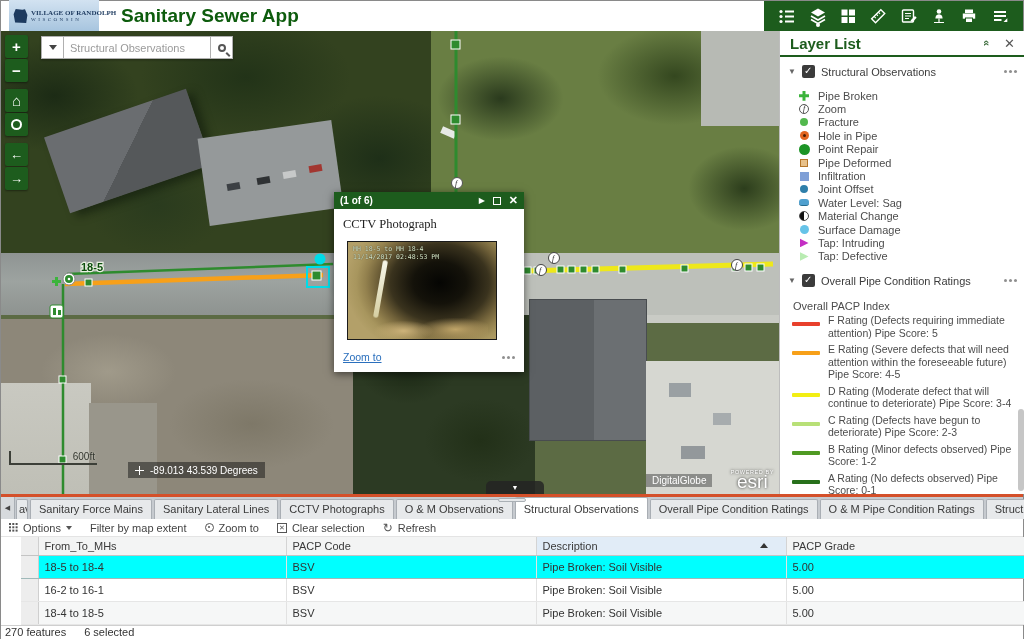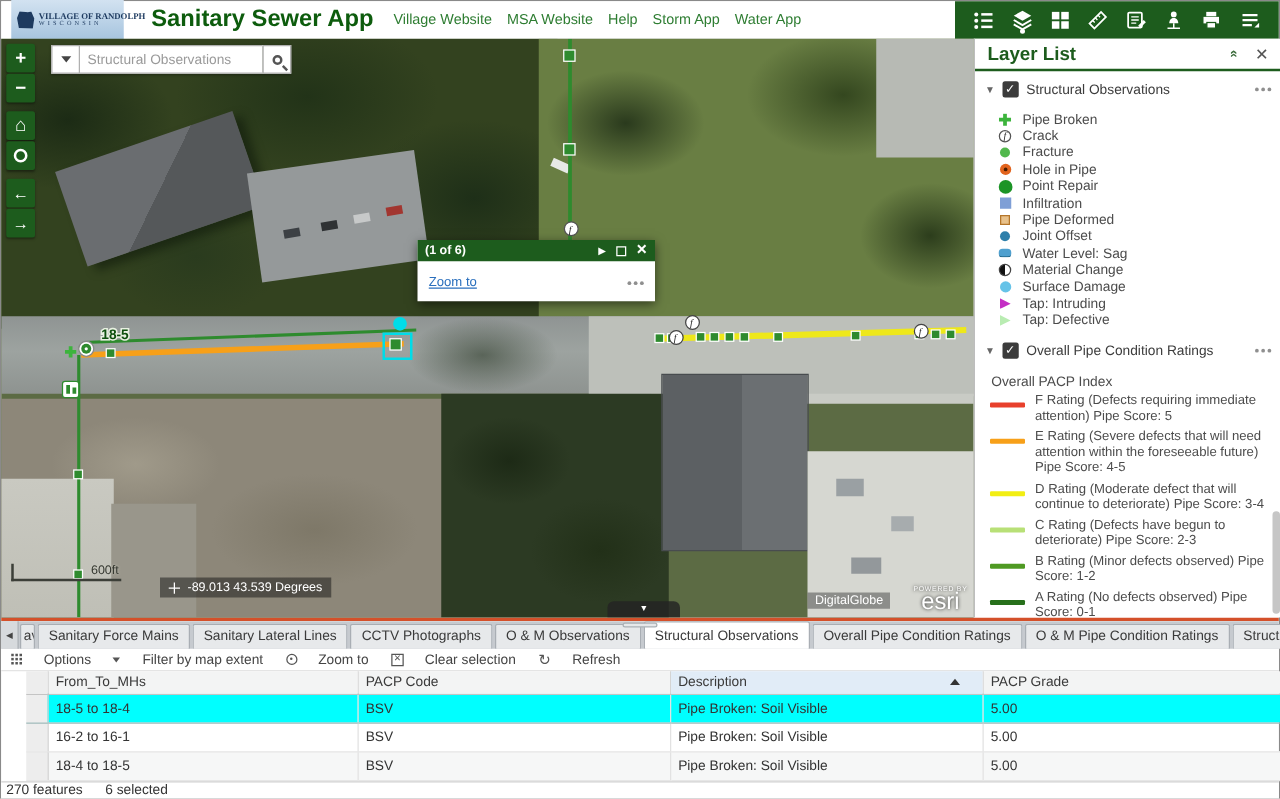--- a/index.html
+++ b/index.html
@@ -116,21 +116,21 @@
   
   .tpanel { height:143px; display:flex; flex-direction:column; flex:none; background:#fff; }
   .tabbar { height:22px; background:#c6cacf; display:flex; align-items:flex-end; flex:none; position:relative; }
   .drag-pill { position:absolute; left:497px; top:1px; width:28px; height:4px; background:#e6e8ea; border:1px solid #aab0b5; border-radius:2px; }
   .tscroll { width:14px; height:22px; background:#d7dadd; border-right:1px solid #a9aeb4; display:flex; align-items:center; justify-content:center; font-size:7px; color:#444; cursor:pointer; flex:none; }
   .tab { background:#e7e9eb; border:1px solid #a9aeb4; border-bottom:none; border-radius:2px 2px 0 0; padding:3px 8px 4px 8px; margin:3px 2px 0 0; font-size:11px; color:#3a3a3a; white-space:nowrap; cursor:pointer; }
   .tab.first { width:56px; overflow:hidden; padding-left:2px; margin-left:1px; }
   .tab.active { background:#fff; margin-top:1px; padding-top:5px; }
 
   .ttool { height:18px; display:flex; align-items:center; gap:18px; padding-left:8px; font-size:11px; color:#444; flex:none; background:#fff; border-bottom:1px solid #e4e4e4; }
-  .titem { display:flex; align-items:center; gap:17px; cursor:pointer; white-space:nowrap; }
+  .titem { display:flex; align-items:center; gap:5px; cursor:pointer; white-space:nowrap; }
   .grid-ic { width:9px; height:9px; position:relative; }
   .grid-ic::before { content:""; position:absolute; width:2.4px; height:2.4px; background:#555; box-shadow:3.3px 0 #555,6.6px 0 #555,0 3.3px #555,3.3px 3.3px #555,6.6px 3.3px #555,0 6.6px #555,3.3px 6.6px #555,6.6px 6.6px #555; }
   .caret-sm { width:0; height:0; border-left:3.5px solid transparent; border-right:3.5px solid transparent; border-top:4px solid #555; }
   .pin-ic { width:9px; height:9px; border:1.6px solid #555; border-radius:50%; position:relative; }
   .pin-ic::after { content:""; position:absolute; left:2px; top:2px; width:2px; height:2px; border-radius:50%; background:#555; }
   .clear-ic { width:10px; height:10px; border:1px solid #555; font-size:7px; line-height:8px; text-align:center; color:#555; }
   .refresh-ic { font-size:12px; color:#555; line-height:10px; }
 
   table.grid { border-collapse:collapse; width:1024px; table-layout:fixed; flex:none;margin-left:20px; }
   .grid th { height:18px; background:#f3f4f4; border-right:1px solid #d4d4d4; border-bottom:1px solid #c4c4c4; font-weight:normal; text-align:left; padding-left:6px; font-size:11px; color:#3a3a3a; position:relative; cursor:pointer; }
@@ -153,27 +153,20 @@
 
   <header class="hdr">
     <div class="logo">
       <div class="wi-shape"></div>
       <div class="logo-txt">
         <div class="logo-l1">VILLAGE OF RANDOLPH</div>
         <div class="logo-l2">WISCONSIN</div>
       </div>
     </div>
     <div class="app-title">Sanitary Sewer App</div>
-    <nav class="hdr-links">
-      <a href="#">Village Website</a>
-      <a href="#">MSA Website</a>
-      <a href="#">Help</a>
-      <a href="#">Storm App</a>
-      <a href="#">Water App</a>
-    </nav>
     <div class="hdr-icons">
       <span class="hicon">
           <svg width="18" height="18">
             <g fill="#fff">
               <circle cx="3" cy="4.5" r="1.6"></circle>
               <rect x="7" y="3.5" width="9" height="2"></rect>
               <circle cx="3" cy="9.5" r="1.6"></circle>
               <rect x="7" y="8.5" width="9" height="2"></rect>
               <circle cx="3" cy="14.5" r="1.6"></circle>
               <rect x="7" y="13.5" width="9" height="2"></rect>
@@ -350,20 +343,31 @@
           </div>
       </div>
 
       <div class="popup">
         <div class="p-head">
           <span class="p-pager">(1 of 6)</span>
           <span class="p-next">▶</span>
           <span class="p-max"></span>
           <span class="p-close">✕</span>
         </div>
+        <div class="p-body">
+          <div class="p-title">CCTV Photograph</div>
+          <div class="cctv">
+            <div class="streak"></div>
+            <div class="debris"></div>
+            <div class="cctv-txt">
+              <div>MH 18-5 to MH 18-4</div>
+              <div>11/14/2017 02:48:53 PM</div>
+            </div>
+          </div>
+        </div>
         <div class="p-foot">
           <span class="zoomto">Zoom to</span>
           <span class="dots"></span>
         </div>
       </div>
 
       <div class="scalebar">
           <span>600ft</span>
         </div>
       <div class="coords">
@@ -396,21 +400,21 @@
         <div class="li-item">
             <span class="li-ic">
               <span class="ic-cross" style="background: rgb(60, 180, 60);"></span>
             </span>
             <span class="li-lb">Pipe Broken</span>
           </div>
         <div class="li-item">
             <span class="li-ic">
               <span class="ic-crack">f</span>
             </span>
-            <span class="li-lb">Crack</span>
+            <span class="li-lb">Zoom</span>
           </div>
         <div class="li-item">
             <span class="li-ic">
               <span class="ic-c8" style="background: rgb(82, 184, 77);"></span>
             </span>
             <span class="li-lb">Fracture</span>
           </div>
         <div class="li-item">
             <span class="li-ic">
               <span class="ic-donut" style="background: rgb(226, 100, 30);"></span>
@@ -418,29 +422,29 @@
             <span class="li-lb">Hole in Pipe</span>
           </div>
         <div class="li-item">
             <span class="li-ic">
               <span class="ic-c11" style="background: rgb(28, 148, 38);"></span>
             </span>
             <span class="li-lb">Point Repair</span>
           </div>
         <div class="li-item">
             <span class="li-ic">
+              <span class="ic-sq8" style="background: rgb(232, 193, 138);"></span>
+            </span>
+            <span class="li-lb">Pipe Deformed</span>
+          </div>
+        <div class="li-item">
+            <span class="li-ic">
               <span class="ic-sq9" style="background: rgb(127, 159, 214);"></span>
             </span>
             <span class="li-lb">Infiltration</span>
-          </div>
-        <div class="li-item">
-            <span class="li-ic">
-              <span class="ic-sq8" style="background: rgb(232, 193, 138);"></span>
-            </span>
-            <span class="li-lb">Pipe Deformed</span>
           </div>
         <div class="li-item">
             <span class="li-ic">
               <span class="ic-c8" style="background: rgb(46, 127, 170);"></span>
             </span>
             <span class="li-lb">Joint Offset</span>
           </div>
         <div class="li-item">
             <span class="li-ic">
               <span class="ic-rrect" style="background: rgb(79, 160, 207);"></span>

